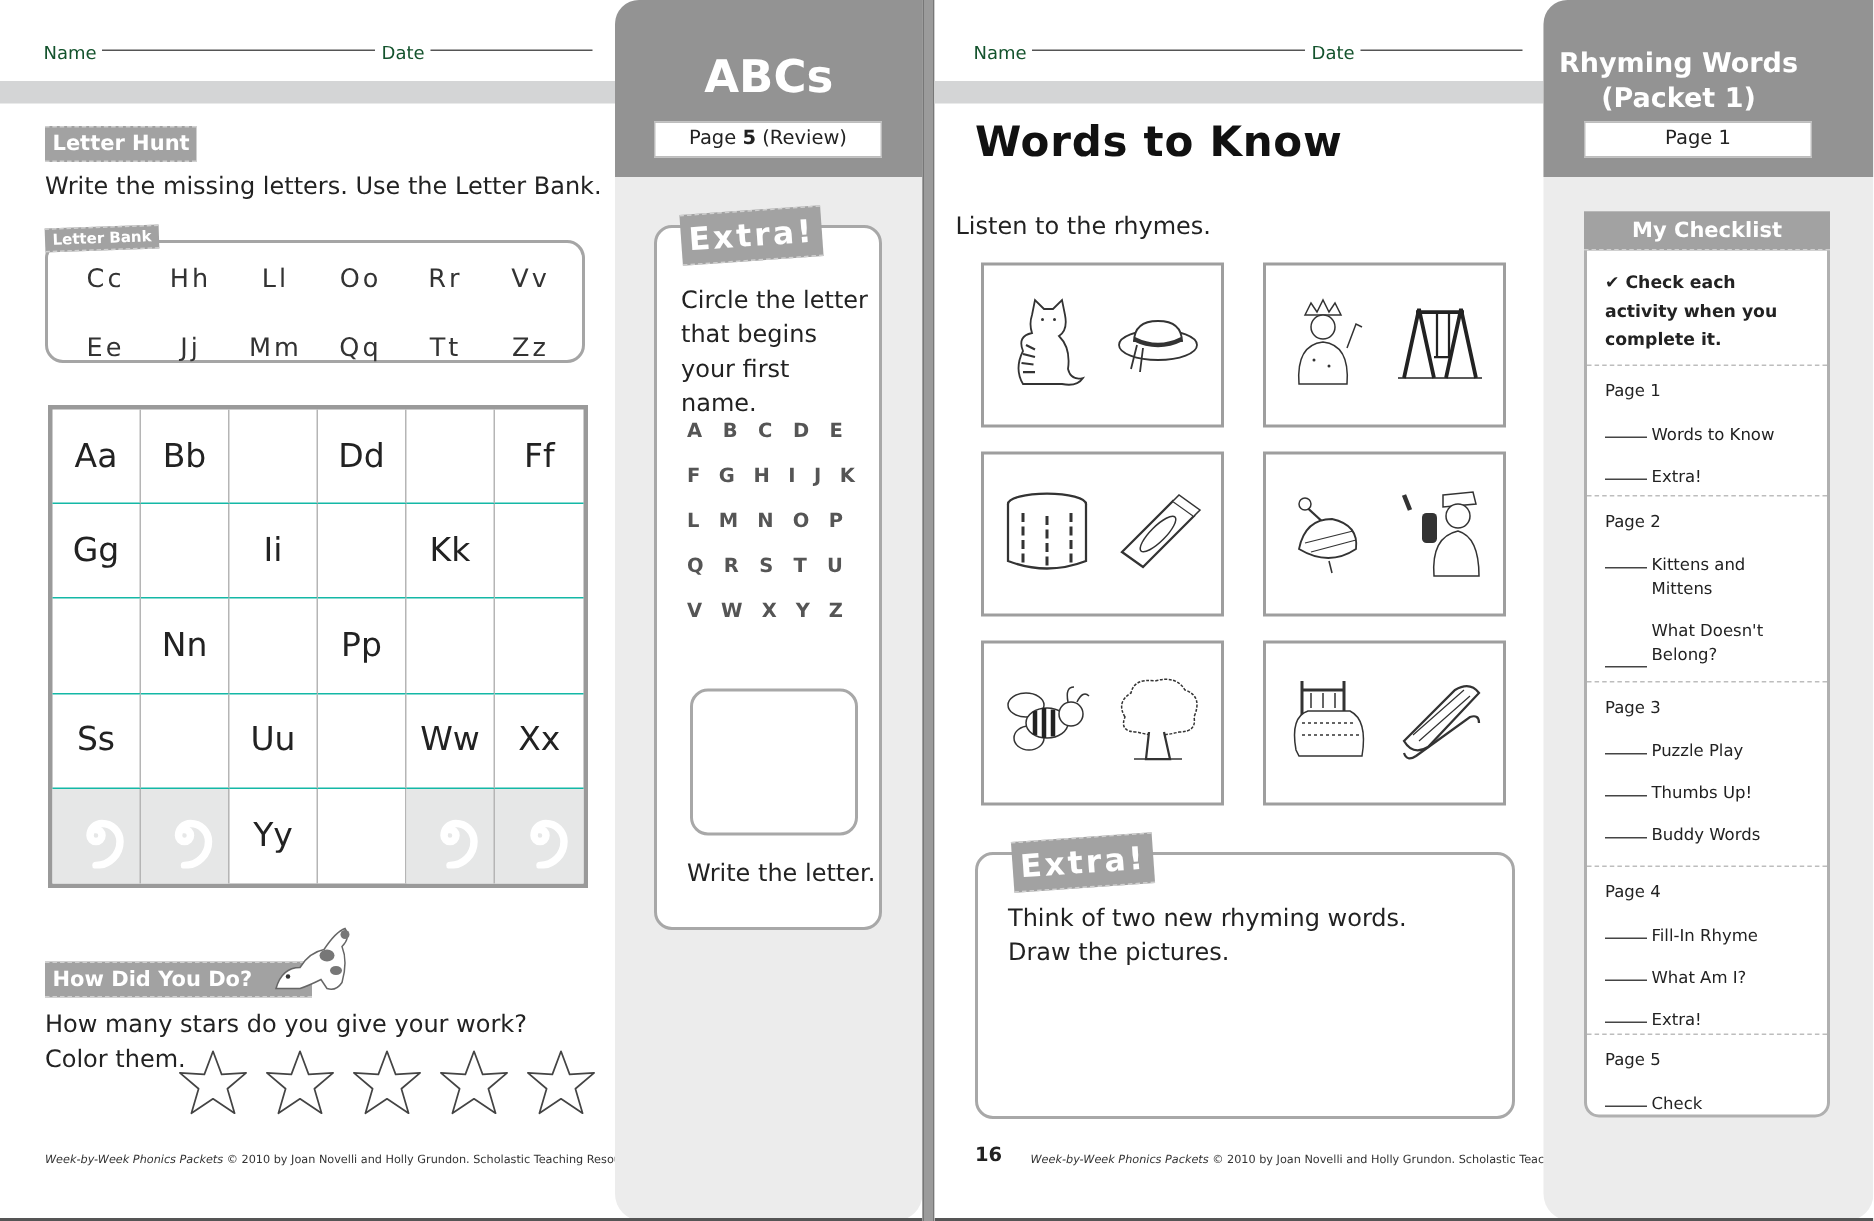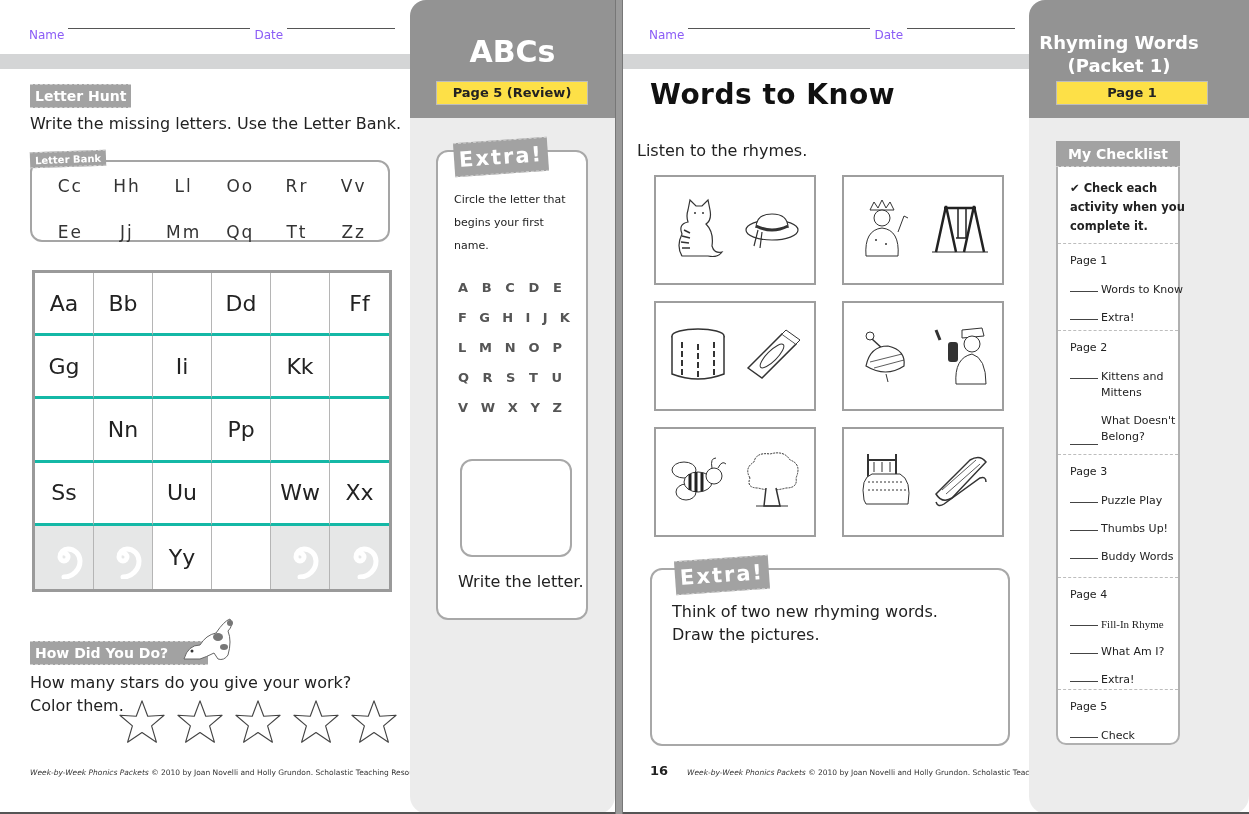--- a/index.html
+++ b/index.html
@@ -6,62 +6,62 @@
   html, body { width: 1249px; height: 814px; overflow: hidden; background: #ffffff; }
   body { font-family: "DejaVu Sans", sans-serif; color: #222; position: relative; }
 
   .page { position: absolute; top: 0; height: 814px; background: #fff; overflow: hidden; }
   #page-left { left: 0; width: 615px; }
   #page-right { left: 623px; width: 626px; }
   .gutter { position: absolute; left: 615px; top: 0; width: 8px; height: 814px; background: #9b9b9b; border-left: 1px solid #777; border-right: 1px solid #777; }
   .bottom-rule { position: absolute; left: 0; right: 0; bottom: 0; height: 2px; background: #555; }
 
   
-  .namedate { position: absolute; top: 28px; font-size: 12px; color: #8b5cf6; display: flex; align-items: flex-start; gap: 4px; }
+  .namedate { position: absolute; top: 28px; font-size: 12px; color: #14532d; display: flex; align-items: center; gap: 4px; }
   .namedate .line { display: inline-block; border-bottom: 1px solid #555; height: 1px; margin-bottom: 3px; }
   .graybar { position: absolute; top: 54px; height: 15px; background: #d4d5d6; }
 
   
   .side { position: absolute; top: 0; height: 814px; background: #ececec; border-radius: 18px; }
   .side-head { position: absolute; left: 0; right: 0; top: 0; height: 118px; background: #939393; border-top-left-radius: 16px; }
   .side-title { position: absolute; left: 0; right: 0; text-align: center; color: #fff; font-weight: bold; font-family: "DejaVu Sans", sans-serif; }
-  .side-page { position: absolute; background: #fde047; border: 1px solid #bdbdbd; font-size: 13px; text-align: center; color: #222; height: 24px; line-height: 22px; font-weight: bold; }
+  .side-page { position: absolute; background: #ffffff; border: 1px solid #bdbdbd; font-size: 13px; text-align: center; color: #222; height: 24px; line-height: 22px; }
 
   
   .tag { position: absolute; background: #a2a2a2; color: #fff; font-weight: bold; padding: 0 5px; border-top: 1px dashed #d0d0d0; border-bottom: 1px dashed #d0d0d0; }
 
   .instr { position: absolute; font-size: 16px; color: #222; line-height: 23px; }
 
   
   .bank { position: absolute; left: 30px; top: 160px; width: 360px; height: 82px; border: 2px solid #a5a5a5; border-radius: 12px; }
   .bank-grid { position: absolute; left: 10px; top: 14px; width: 340px; display: grid; grid-template-columns: repeat(6, 1fr); row-gap: 26px; font-size: 17px; text-align: center; color: #333; letter-spacing: 2px; }
 
   
   .lgrid { position: absolute; left: 32px; top: 270px; width: 360px; height: 322px; border: 3px solid #9a9a9a; display: grid; grid-template-columns: repeat(6, 1fr); grid-template-rows: repeat(5, 1fr); }
-  .lcell { border-right: 1px solid #b5b5b5; border-bottom: 3px solid #14b8a6; display: flex; align-items: center; justify-content: center; font-size: 22px; color: #222; }
+  .lcell { border-right: 1px solid #b5b5b5; border-bottom: 1px solid #14b8a6; display: flex; align-items: center; justify-content: center; font-size: 22px; color: #222; }
   .lcell.swirl { background: #e6e7e7; }
   .lcell:nth-child(6n) { border-right: none; }
   .lcell:nth-last-child(-n+6) { border-bottom: none; }
 
   
   .extra-box { position: absolute; border: 2px solid #a8a8a8; border-radius: 12px; background: #fff; }
   .alpha-grid { position: absolute; left: 20px; top: 128px; width: 112px; display: grid; grid-template-columns: repeat(5, 1fr); row-gap: 17px; font-size: 13px; font-weight: bold; color: #555; text-align: center; }
   .write-box { position: absolute; left: 22px; top: 307px; width: 112px; height: 98px; border: 2px solid #a8a8a8; border-radius: 12px; }
 
   .stars { position: absolute; left: 118px; top: 698px; display: flex; gap: 10px; }
   .star svg { width: 48px; height: 48px; }
 
   .footer { position: absolute; font-size: 7.5px; color: #333; }
   .pagenum { position: absolute; font-size: 13px; font-weight: bold; color: #222; }
 
   
   .pic-card { position: absolute; width: 162px; height: 110px; border: 2px solid #9e9e9e; background: #fff; display: flex; align-items: center; justify-content: center; gap: 14px; }
   .pic-card svg { width: 60px; height: 64px; }
 
-  .checklist { position: absolute; left: 27px; top: 141px; width: 124px; height: 604px; background: #fff; border: 2px solid #b0b0b0; border-radius: 0 0 10px 10px; }
+  .checklist { position: absolute; left: 27px; top: 141px; width: 164px; height: 604px; background: #fff; border: 2px solid #b0b0b0; border-radius: 0 0 10px 10px; }
   .checklist-head { position: absolute; left: -2px; right: -2px; top: -2px; height: 26px; background: #a2a2a2; color: #fff; font-weight: bold; font-size: 14px; text-align: center; line-height: 26px; border-bottom: 1px dashed #d0d0d0; }
   .ck-intro { position: absolute; left: 12px; top: 36px; font-size: 11.5px; font-weight: bold; line-height: 19px; color: #222; width: 130px; }
   .ck-section { position: absolute; left: 0; right: 0; border-top: 1px dashed #bdbdbd; }
   .ck-page { position: absolute; left: 12px; font-size: 11px; color: #222; }
   .ck-item { position: absolute; left: 12px; font-size: 11px; color: #222; display: flex; }
   .ck-item .blank { display: inline-block; width: 28px; border-bottom: 1px solid #444; height: 10px; margin-right: 3px; flex: none; }
   .ck-item .txt { line-height: 16px; width: 90px; }
 </style>
 </head>
 <body>
@@ -182,21 +182,21 @@
   <div class="pagenum" style="left:573px; top:763px;">15</div>
 
   <div class="side" style="left:410px; width:205px;">
     <div class="side-head">
       <div class="side-title" style="top:34px; font-size:30px;">ABCs</div>
       <div class="side-page" style="left:26px; width:152px; top:81px;">
         <span>Page </span><b>5</b><span> (Review)</span>
       </div>
     </div>
     <div class="extra-box" style="left:26px; top:150px; width:152px; height:470px;">
-      <div class="instr" style="left:16px; top:36px; width:126px; font-size:11px;">Circle the letter that begins your first name.</div>
+      <div class="instr" style="left:16px; top:36px; width:126px; font-size:16px;">Circle the letter that begins your first name.</div>
       <div class="alpha-grid" id="alpha-grid" style="grid-template-columns: repeat(5, 1fr); display: block;">
           <div style="display: flex; justify-content: space-between; margin-bottom: 15px; width: 104px;">
             <span>A</span>
             <span>B</span>
             <span>C</span>
             <span>D</span>
             <span>E</span>
           </div>
           <div style="display: flex; justify-content: space-between; margin-bottom: 15px; width: 112px;">
             <span>F</span>
@@ -391,21 +391,21 @@
             <span class="blank"></span>
             <span class="txt">Thumbs Up!</span>
           </div>
           <div class="ck-item" style="top: 94px;">
             <span class="blank"></span>
             <span class="txt">Buddy Words</span>
           </div>
         </div>
         <div class="ck-section" style="top: 434px;">
           <div class="ck-page" style="top: 10px;">Page 4</div>
-          <div class="ck-item" style="top: 38px; font-family: Liberation Serif, serif;">
+          <div class="ck-item" style="top: 38px;">
             <span class="blank"></span>
             <span class="txt">Fill-In Rhyme</span>
           </div>
           <div class="ck-item" style="top: 66px;">
             <span class="blank"></span>
             <span class="txt">What Am I?</span>
           </div>
           <div class="ck-item" style="top: 94px;">
             <span class="blank"></span>
             <span class="txt">Extra!</span>

